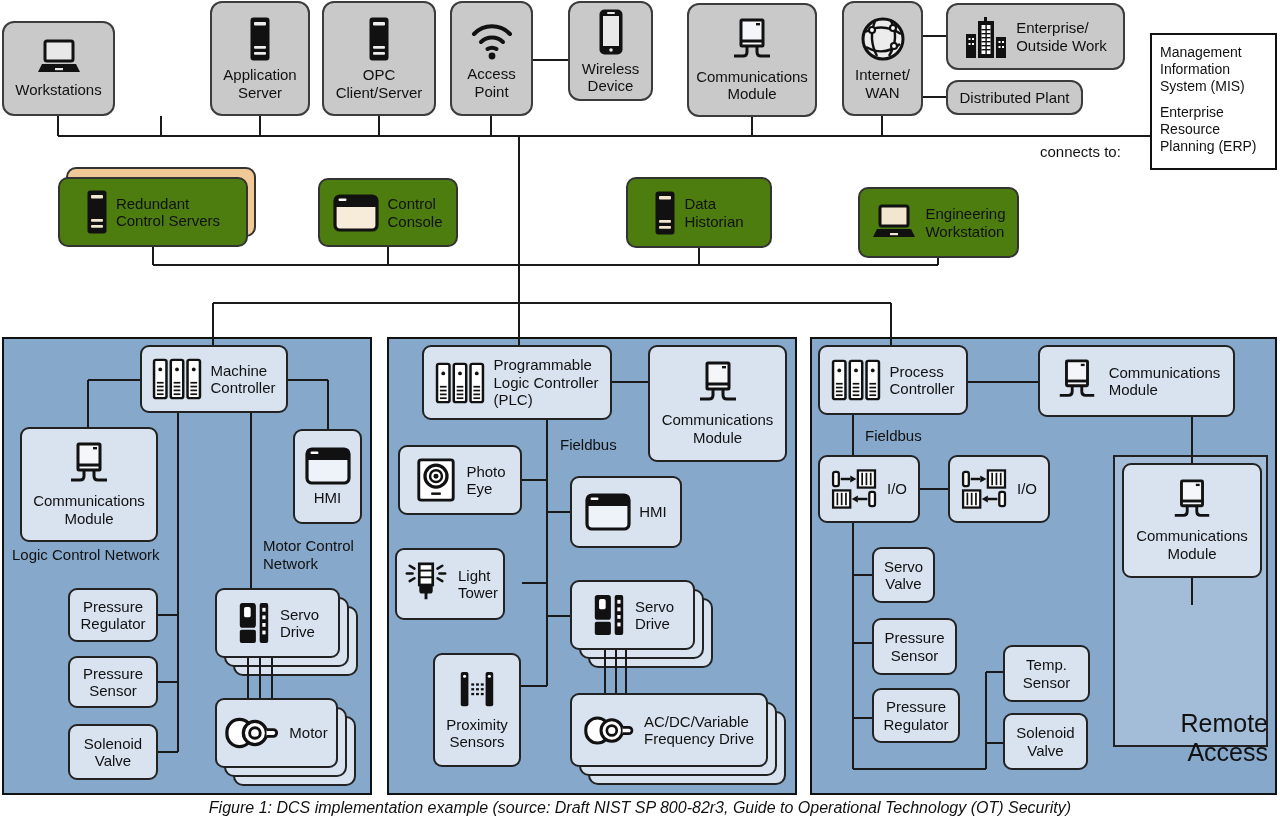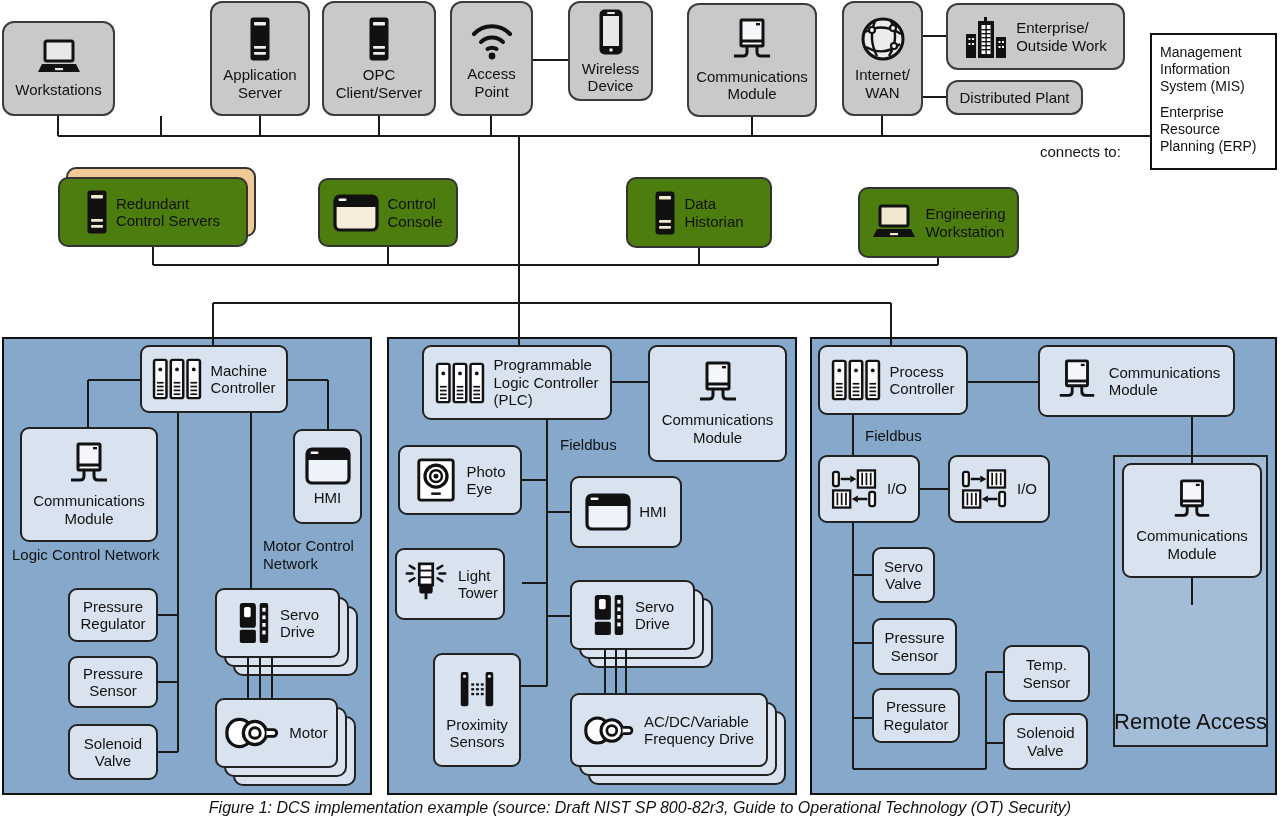--- a/index.html
+++ b/index.html
@@ -21,21 +21,21 @@
   .node.blue{background:#d9e3f0;border-color:#222;border-radius:9px;}
   .node.textonly .lbl{text-align:center;}
   .icon{display:flex;align-items:center;justify-content:center;flex:0 0 auto;}
   .icon svg{display:block;}
   .misbox{position:absolute;background:#fff;border:2px solid #111;z-index:3;box-sizing:border-box;
           padding:9px 8px;display:flex;flex-direction:column;gap:9px;font-size:14px;line-height:1.22;}
   .misbox div{white-space:pre-line;}
   .bglabel{position:absolute;z-index:3;font-size:15px;line-height:1.18;white-space:pre-line;}
   .caption{position:absolute;z-index:3;font-style:italic;font-size:16px;text-align:center;}
   .connects{position:absolute;z-index:3;font-size:15px;text-align:left;}
-  .remote-label{position:absolute;z-index:3;font-size:22px;text-align:center;}
+  .remote-label{position:absolute;z-index:3;font-size:25px;text-align:right;}
 </style>
 </head>
 <body>
 
 <div class="canvas">
 
   <div class="panel" style="left:2px;top:337px;width:370px;height:458px"></div>
   <div class="panel" style="left:387px;top:337px;width:410px;height:458px"></div>
   <div class="panel" style="left:810px;top:337px;width:467px;height:458px"></div>
   <div class="subpanel" style="left:1113px;top:455px;width:155px;height:292px"></div>

